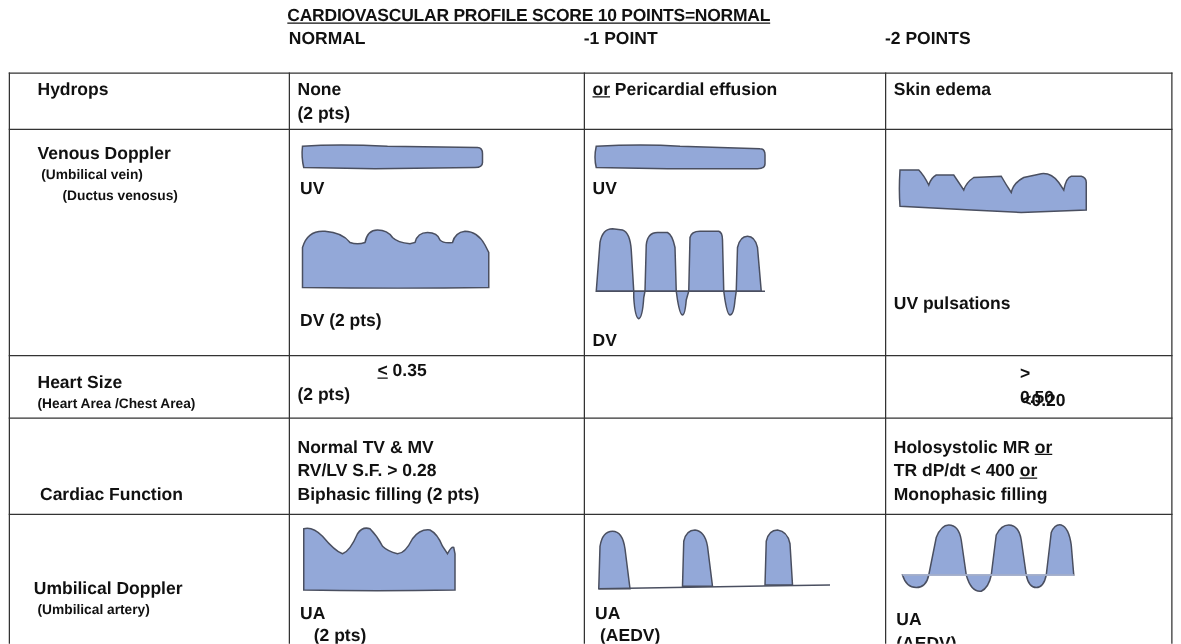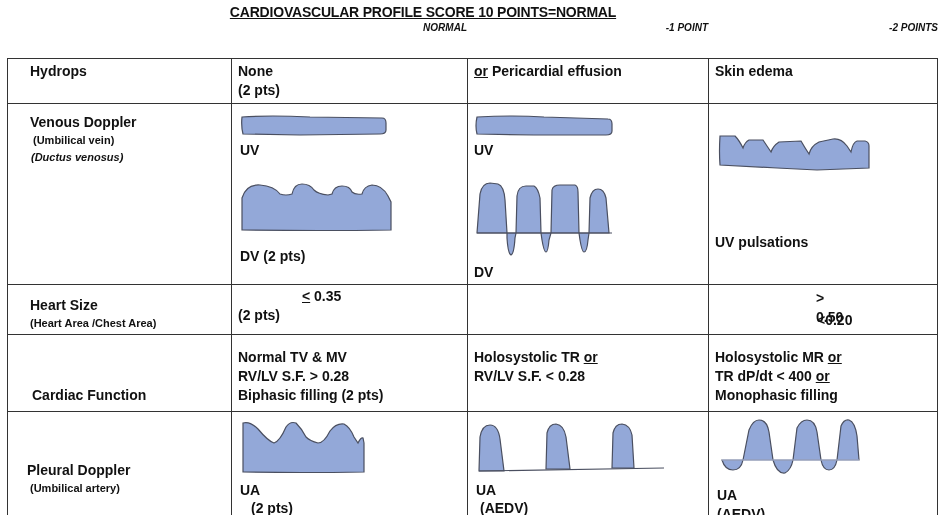--- a/index.html
+++ b/index.html
@@ -1,21 +1,21 @@
 <!DOCTYPE html>
 <html><head>
 <meta charset="utf-8">
 <style>
   html, body { margin:0; padding:0; background:#fff; }
   body { width:945px; height:515px; position:relative; overflow:hidden;
          font-family:"Liberation Sans", sans-serif; color:#111; }
   .title { position:absolute; left:0; width:846px; top:4px; text-align:center;
            font-weight:bold; font-size:14px; letter-spacing:-0.2px; }
   .title span { text-decoration:underline; }
-  .colhead { position:absolute; top:22px; font-weight:bold; font-size:10px; text-align:right;font-style:italic; }
+  .colhead { position:absolute; top:22px; font-weight:bold; font-size:14px; text-align:left; }
   .grid { position:absolute; left:7px; top:58px; width:842px; height:466px; }
   .hline { position:absolute; left:0; width:931px; height:0; border-top:1.5px solid #333; }
   .vline { position:absolute; top:0; height:466px; width:0; border-left:1.5px solid #333; }
   .cell { position:absolute; font-weight:bold; font-size:14px; line-height:19px; }
   .sub { font-size:11px; }
   .u { text-decoration:underline; }
   svg.wave { position:absolute; }
   svg.wave path { fill:#93a8d8; stroke:#4a4f60; stroke-width:1.2; }
   svg.wave line { stroke:#4a4f60; stroke-width:1.2; }
 </style>
@@ -48,21 +48,21 @@
     <div>(2 pts)</div>
   </div>
   <div class="cell" style="left:467px;top:4px;">
     <div><span class="u">or</span><span> Pericardial effusion</span></div>
   </div>
   <div class="cell" style="left:708px;top:4px;">Skin edema</div>
 
   <div class="cell" style="left:23px;top:55px;">
     <div>Venous Doppler</div>
     <div class="sub" style="margin-left:3px;line-height:17px;">(Umbilical vein)</div>
-    <div class="sub" style="margin-left:1px;line-height:17px;font-style:italic;">(Ductus venosus)</div>
+    <div class="sub" style="margin-left:20px;line-height:17px;">(Ductus venosus)</div>
   </div>
 
   <svg class="wave" style="left:233px;top:56px;" width="150" height="24">
     <path d="M2,3 Q30,1 70,3 L142,4 Q146,4 146,9 L146,16 Q146,20 140,20 L60,21 L3,20 Q1,12 2,3 Z"></path>
   </svg>
   <div class="cell" style="left:233px;top:83px;">UV</div>
 
   <svg class="wave" style="left:233px;top:124px;" width="156" height="50">
     <path d="M2,48 L2,16 Q6,2 20,3 Q34,4 40,12 Q46,14 52,12 Q54,2 62,2 Q70,2 74,8 Q78,12 88,13 L92,12 Q94,4 102,4 Q110,4 112,10 Q115,13 122,12 Q124,4 132,3 Q142,3 148,14 L151,20 L151,48 Q80,49 2,48 Z"></path>
   </svg>
@@ -92,32 +92,28 @@
   <div class="cell" style="left:231px;top:248px;">(2 pts)</div>
   <div class="cell" style="left:809px;top:231px;">&gt; 0.50</div>
   <div class="cell" style="left:810px;top:253px;">&lt;0.20</div>
 
   <div class="cell" style="left:25px;top:328px;">Cardiac  Function</div>
   <div class="cell" style="left:231px;top:290px;">
     <div>Normal TV &amp; MV</div>
     <div>RV/LV S.F. &gt; 0.28</div>
     <div>Biphasic filling (2 pts)</div>
   </div>
-  <div class="cell" style="left:467px;top:290px;">
-    <div><span>Holosystolic TR </span><span class="u">or</span></div>
-    <div>RV/LV S.F. &lt; 0.28</div>
-  </div>
   <div class="cell" style="left:708px;top:290px;">
     <div><span>Holosystolic MR </span><span class="u">or</span></div>
     <div><span>TR dP/dt &lt; 400 </span><span class="u">or</span></div>
     <div>Monophasic filling</div>
   </div>
 
   <div class="cell" style="left:20px;top:403px;">
-    <div>Pleural Doppler</div>
+    <div>Umbilical Doppler</div>
     <div class="sub" style="margin-left:3px;line-height:17px;">(Umbilical artery)</div>
   </div>
 
   <svg class="wave" style="left:233px;top:361px;" width="160" height="58">
     <path d="M3,53 L3,4 Q10,2 18,10 Q28,22 34,24 Q40,22 46,8 Q50,2 56,4 Q62,10 66,18 Q70,22 78,24 Q84,24 90,12 Q96,4 104,5 Q110,8 114,18 L118,24 Q121,18 123,19 L124,24 L124,53 Q60,54 3,53 Z"></path>
   </svg>
   <div class="cell" style="left:233px;top:423px;">UA</div>
   <div class="cell" style="left:244px;top:441px;">(2 pts)</div>
 
   <svg class="wave" style="left:467px;top:363px;" width="200" height="56">

